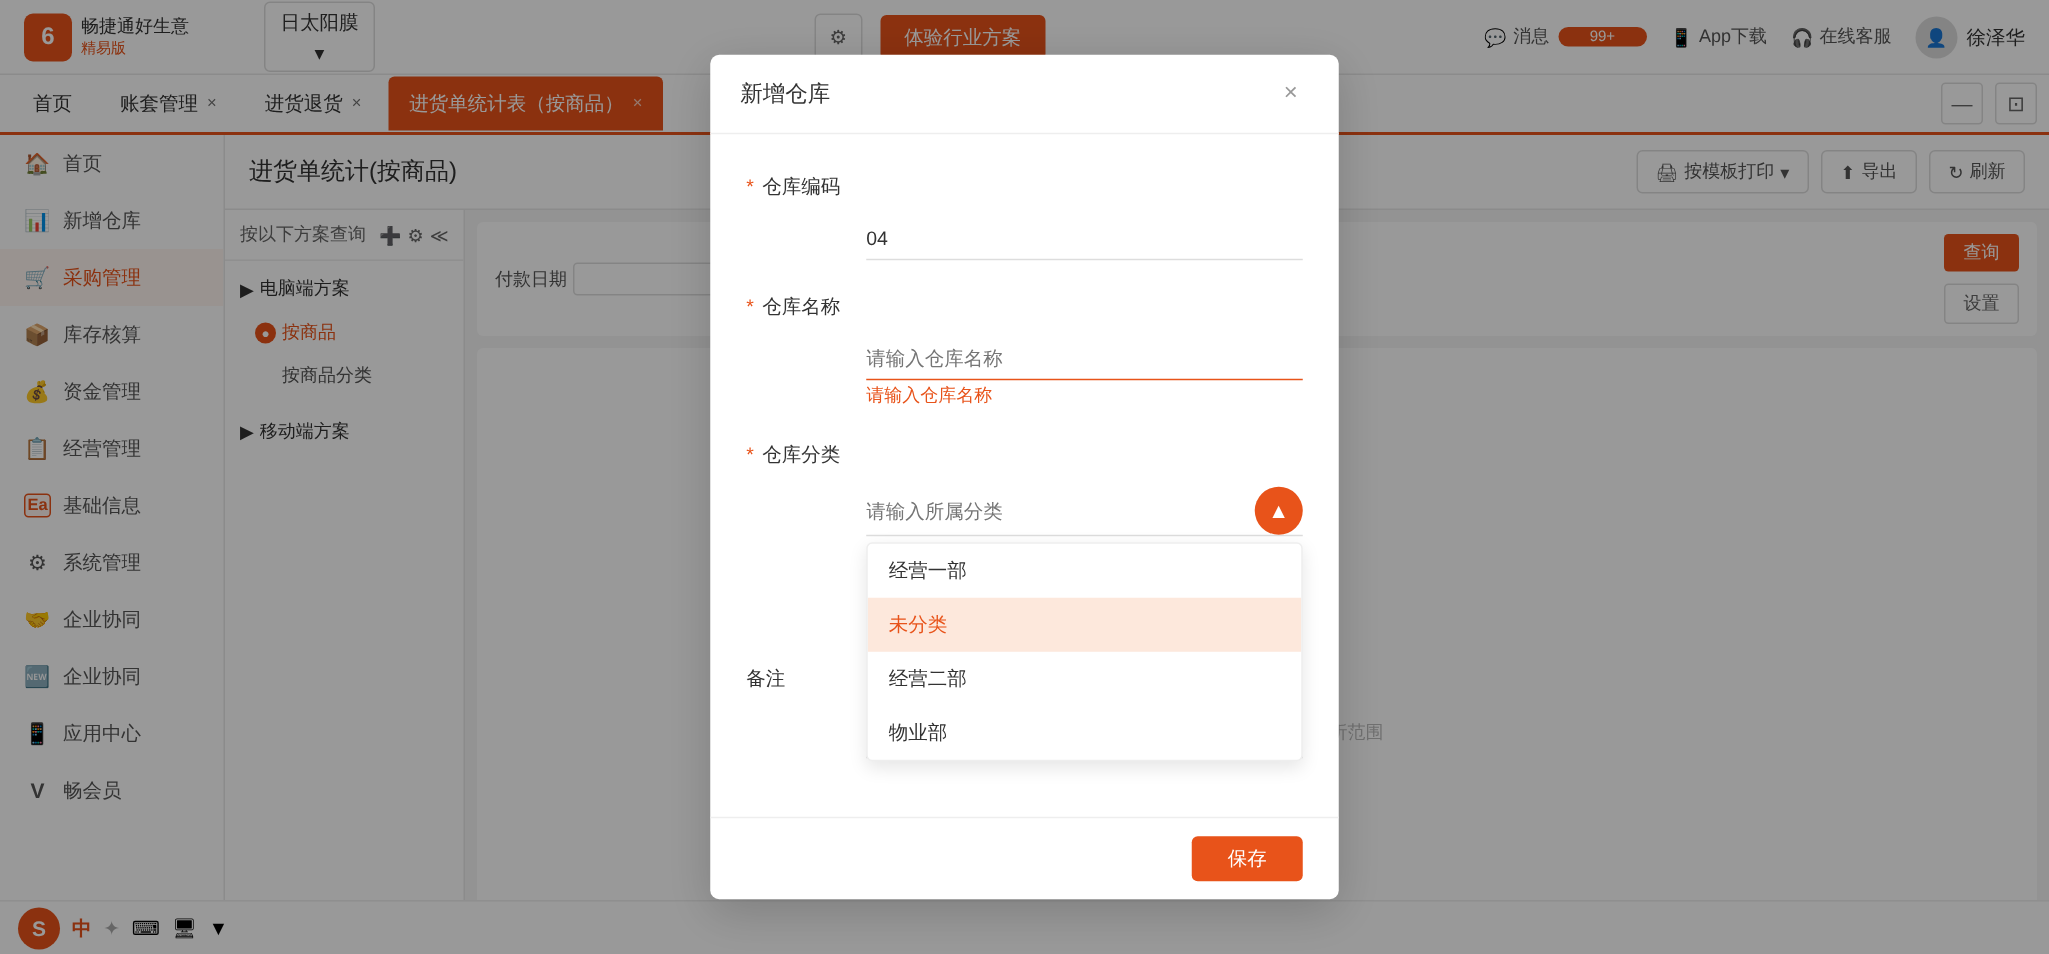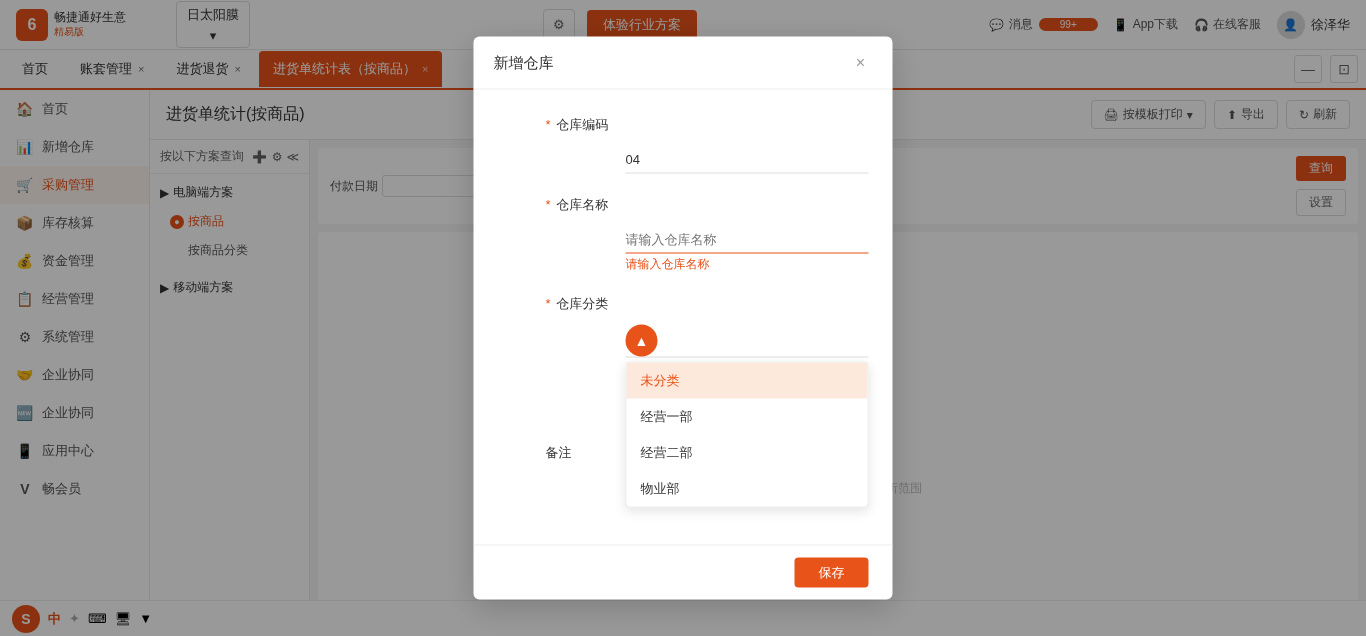--- a/index.html
+++ b/index.html
@@ -309,21 +309,20 @@
       align-items: flex-start;
       margin-bottom: 16px;
       position: relative;
     }
     .form-label {
       width: 80px;
       font-size: 13px;
       color: #333;
       padding-top: 6px;
       flex-shrink: 0;
-      margin-left: 48px;
     }
     .form-label .required { color: #e8531a; margin-right: 2px; }
     .form-control {
       flex: 1;
       margin-top: 36px;
     }
     .form-input {
       width: 100%;
       border: none;
       border-bottom: 1px solid #ddd;
@@ -514,20 +513,24 @@
       <span class="s-icon">📦</span>
       <span>库存核算</span>
     </div>
     <div class="sidebar-item">
       <span class="s-icon">💰</span>
       <span>资金管理</span>
     </div>
     <div class="sidebar-item">
       <span class="s-icon">📋</span>
       <span>经营管理</span>
+    </div>
+    <div class="sidebar-item">
+      <span class="s-icon" style="font-size:11px;font-weight:bold;color:#e8531a;background:#fff3ee;border:1px solid #e8531a;border-radius:3px;width:18px;height:16px;">Ea</span>
+      <span>基础信息</span>
     </div>
     <div class="sidebar-item">
       <span class="s-icon">⚙</span>
       <span>系统管理</span>
     </div>
     <div class="sidebar-item">
       <span class="s-icon">🤝</span>
       <span>企业协同</span>
     </div>
     <div class="sidebar-item">
@@ -677,26 +680,27 @@
       </div>
     </div>
 
     <div class="form-row" style="position:relative;">
       <div class="form-label">
         <span class="required">*</span>
         <span>仓库分类</span>
       </div>
       <div class="form-control" style="position:relative;">
         <div class="classify-input-wrap">
+          <input class="classify-input" placeholder="请输入所属分类" style="">
           <div class="classify-toggle">▲</div>
         </div>
 
         <div class="dropdown-list">
+          <div class="dropdown-item">经营一部</div>
           <div class="dropdown-item selected">未分类</div>
-          <div class="dropdown-item">经营一部</div>
           <div class="dropdown-item">经营二部</div>
           <div class="dropdown-item">物业部</div>
         </div>
       </div>
     </div>
 
     <div class="form-row" style="margin-top: 80px;">
       <div class="form-label">
         <span>备注</span>
       </div>

